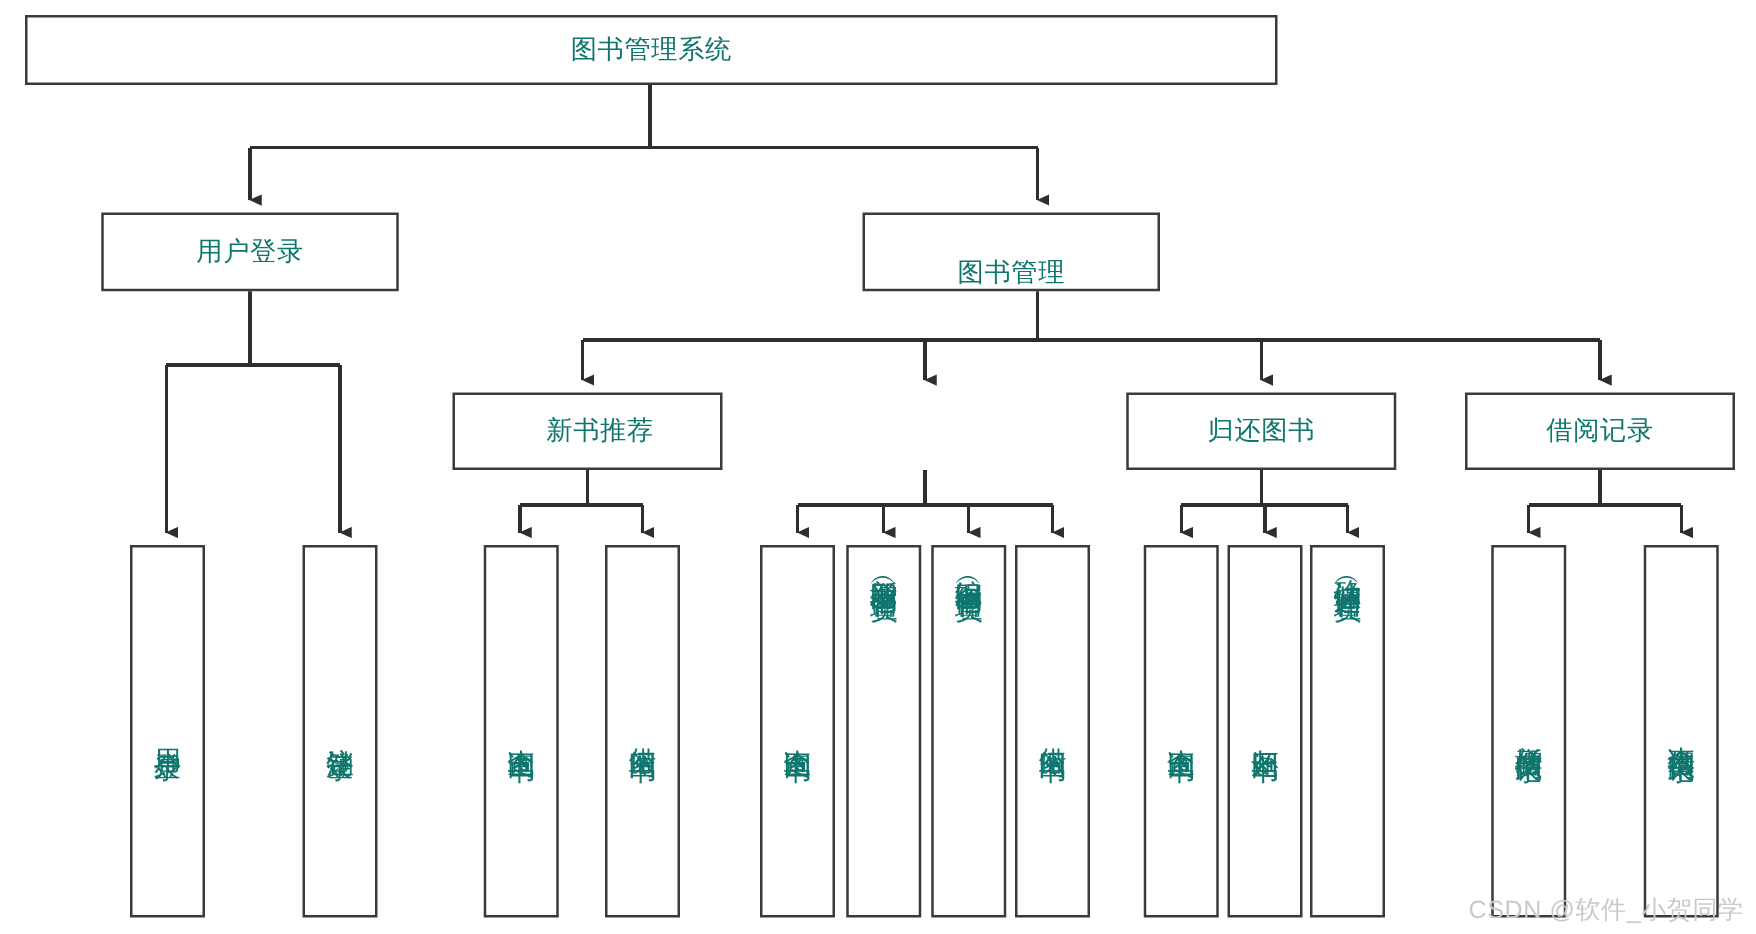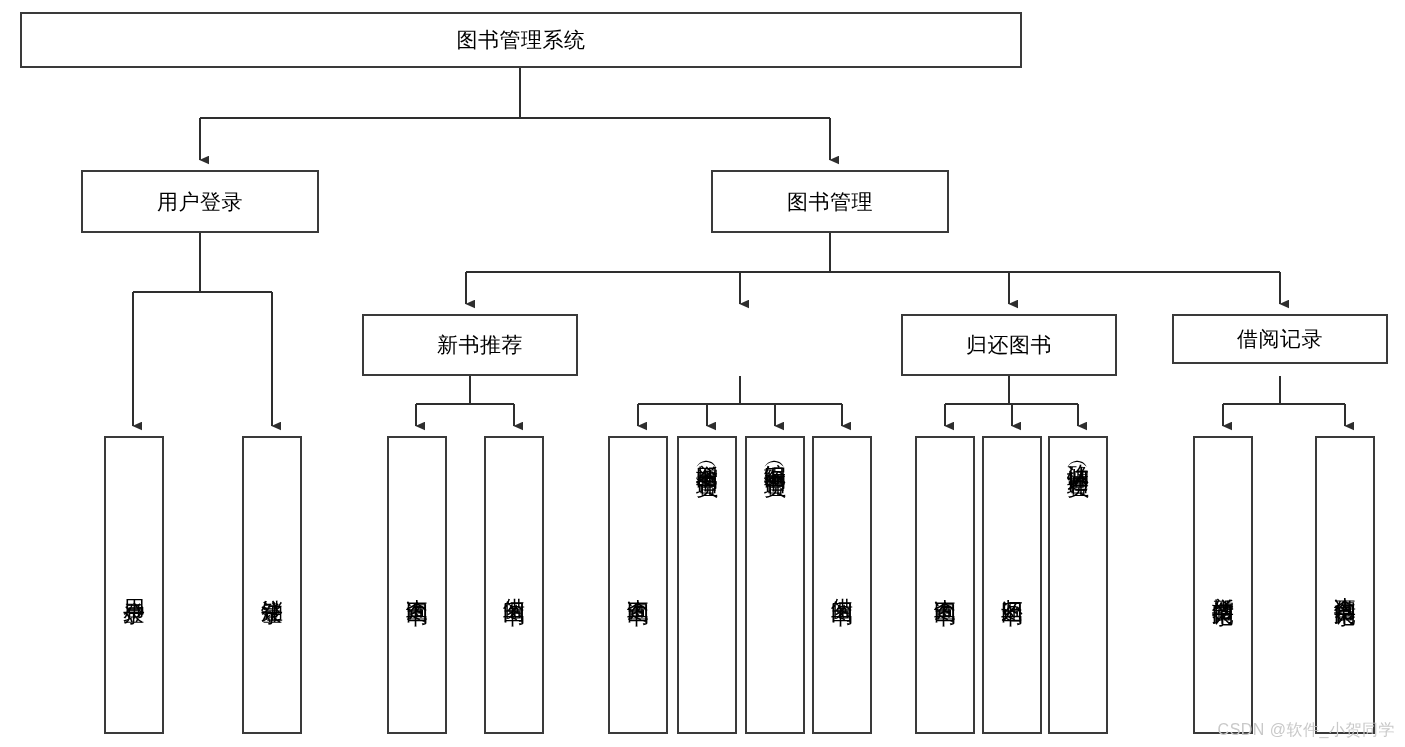--- a/index.html
+++ b/index.html
@@ -34,21 +34,21 @@
     box-sizing: border-box;
     background: #ffffff;
     border: 2.5px solid #3a3a3a;
     display: flex;
     align-items: center;
     justify-content: center;
     color: #3d3d3d;
     cursor: default;
   }
   .node-label {
-    color: #000000;
+    color: #0f766e;
     line-height: 1.12;
     text-align: center;
     letter-spacing: 0.5px;
   }
   .node.horizontal .node-label {
     font-size: 21px;
     white-space: nowrap;
   }
   .node.vertical {
     align-items: flex-start;
@@ -63,21 +63,21 @@
     max-height: 100%;
   }
   .node.vertical.centered {
     align-items: center;
     padding-top: 0;
   }
   #watermark {
     position: absolute;
     right: 10px;
     bottom: 6px;
-    font-size: 16px;
+    font-size: 20px;
     color: #c9c9c9;
     letter-spacing: 0.5px;
     white-space: nowrap;
     user-select: none;
   }
 </style>
 </head>
 <body>
 
 <div id="diagram-root">
@@ -132,31 +132,31 @@
     </g>
   </svg>
 
   <div class="node horizontal" style="left:20px; top:12px; width:1002px; height:56px;">
     <span class="node-label">图书管理系统</span>
   </div>
 
   <div class="node horizontal" style="left:81px; top:170px; width:238px; height:63px;">
     <span class="node-label">用户登录</span>
   </div>
-  <div class="node horizontal" style="left:711px; top:170px; width:238px; height:63px;">
+  <div class="node horizontal" style="left:690px; top:170px; width:238px; height:63px;align-items:flex-end;">
     <span class="node-label">图书管理</span>
   </div>
 
   <div class="node horizontal" style="left:362px; top:314px; width:216px; height:62px;padding-left:20px;">
     <span class="node-label">新书推荐</span>
   </div>
   <div class="node horizontal" style="left:901px; top:314px; width:216px; height:62px;">
     <span class="node-label">归还图书</span>
   </div>
-  <div class="node horizontal" style="left:1172px; top:314px; width:216px; height:50px;">
+  <div class="node horizontal" style="left:1172px; top:314px; width:216px; height:62px;">
     <span class="node-label">借阅记录</span>
   </div>
 
   <div class="node vertical centered" style="left:104px; top:436px; width:60px; height:298px;">
     <span class="node-label">用户登录</span>
   </div>
   <div class="node vertical centered" style="left:242px; top:436px; width:60px; height:298px;">
     <span class="node-label">注销登录</span>
   </div>
 

